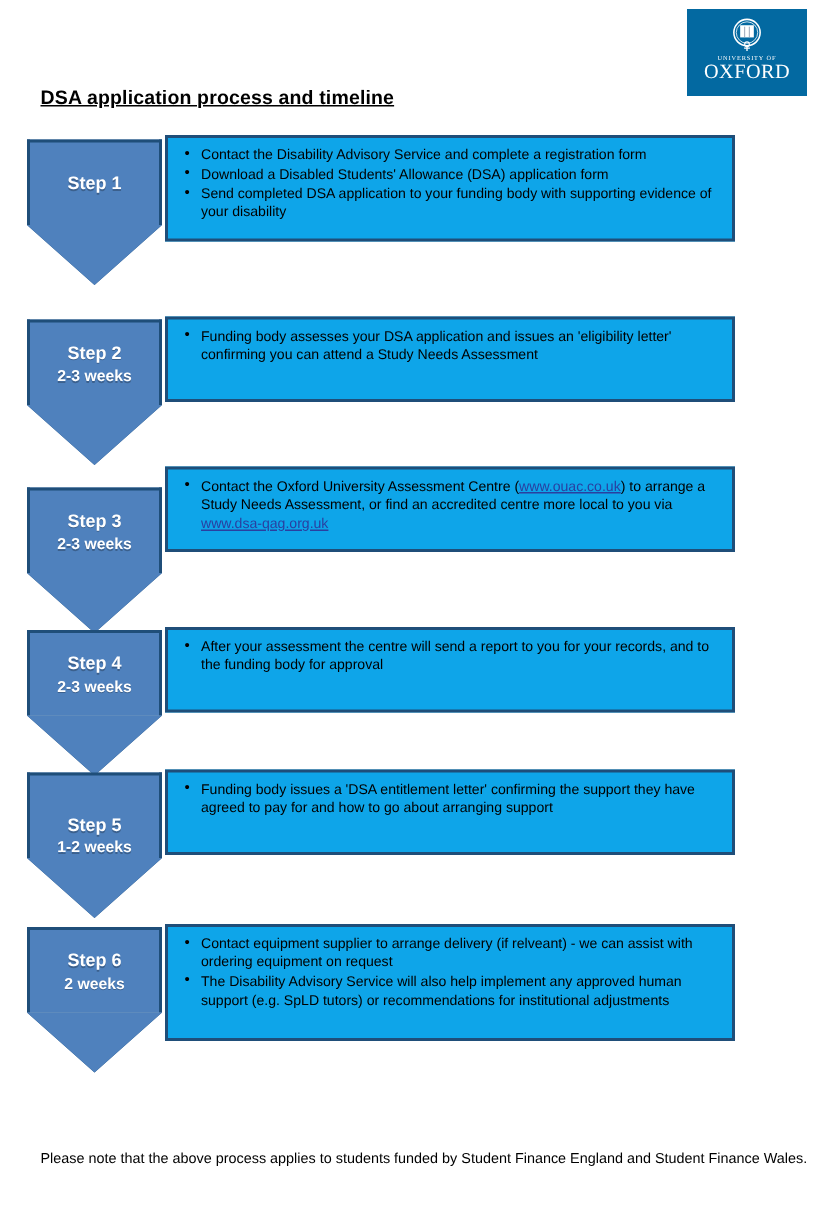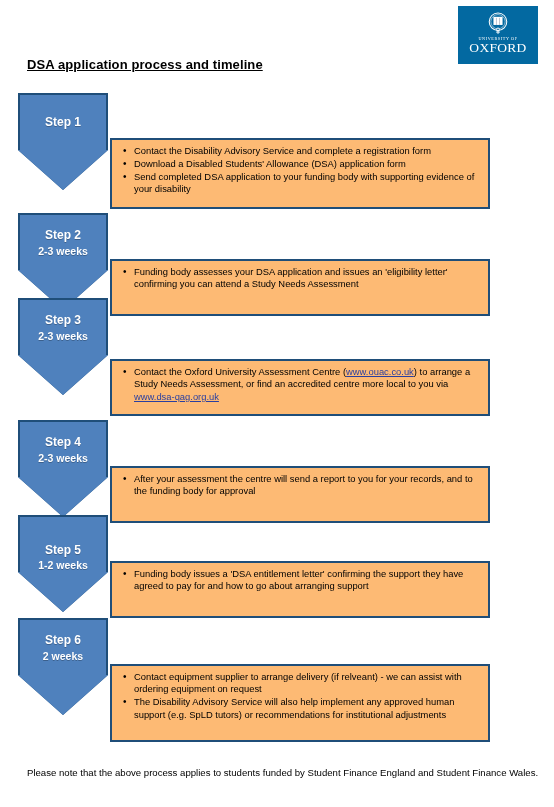--- a/index.html
+++ b/index.html
@@ -112,25 +112,24 @@
     border-right: 45px solid transparent;
     border-top: 40px solid #1f4e79;
     z-index: -1;
   }
 
   
   .step-box {
     position: absolute;
     left: 110px;
     width: 380px;
-    background: #fdba74;
+    background: #0ea5e9;
     border: 2px solid #1f4e79;
     box-sizing: border-box;
     z-index: 3;
-    margin-top: 48px;
   }
   .step-box ul {
     margin: 0;
     padding: 5px 8px 5px 22px;
     list-style: none;
   }
   .step-box li {
     position: relative;
     font-size: 9.4px;
     line-height: 1.32;
@@ -200,21 +199,21 @@
         <div>Step 2</div>
         <div class="step-sub">2-3 weeks</div>
       </div>
       <div class="step-arrow-head"></div>
     </div>
     <div class="step-box" style="top: 211px; min-height: 57px;">
       <ul>
         <li>Funding body assesses your DSA application and issues an 'eligibility letter' confirming you can attend a Study Needs Assessment</li>
       </ul>
     </div>
-    <div class="step-arrow" style="top: 298px;">
+    <div class="step-arrow" style="top: 325px;">
       <div class="step-arrow-body" style="height: 57px;">
         <div>Step 3</div>
         <div class="step-sub">2-3 weeks</div>
       </div>
       <div class="step-arrow-head"></div>
     </div>
     <div class="step-box" style="top: 311px; min-height: 57px;">
       <ul>
         <li>Contact the Oxford University Assessment Centre (<a href="#">www.ouac.co.uk</a>) to arrange a Study Needs Assessment, or find an accredited centre more local to you via <a href="#">www.dsa-qag.org.uk</a></li>
       </ul>

